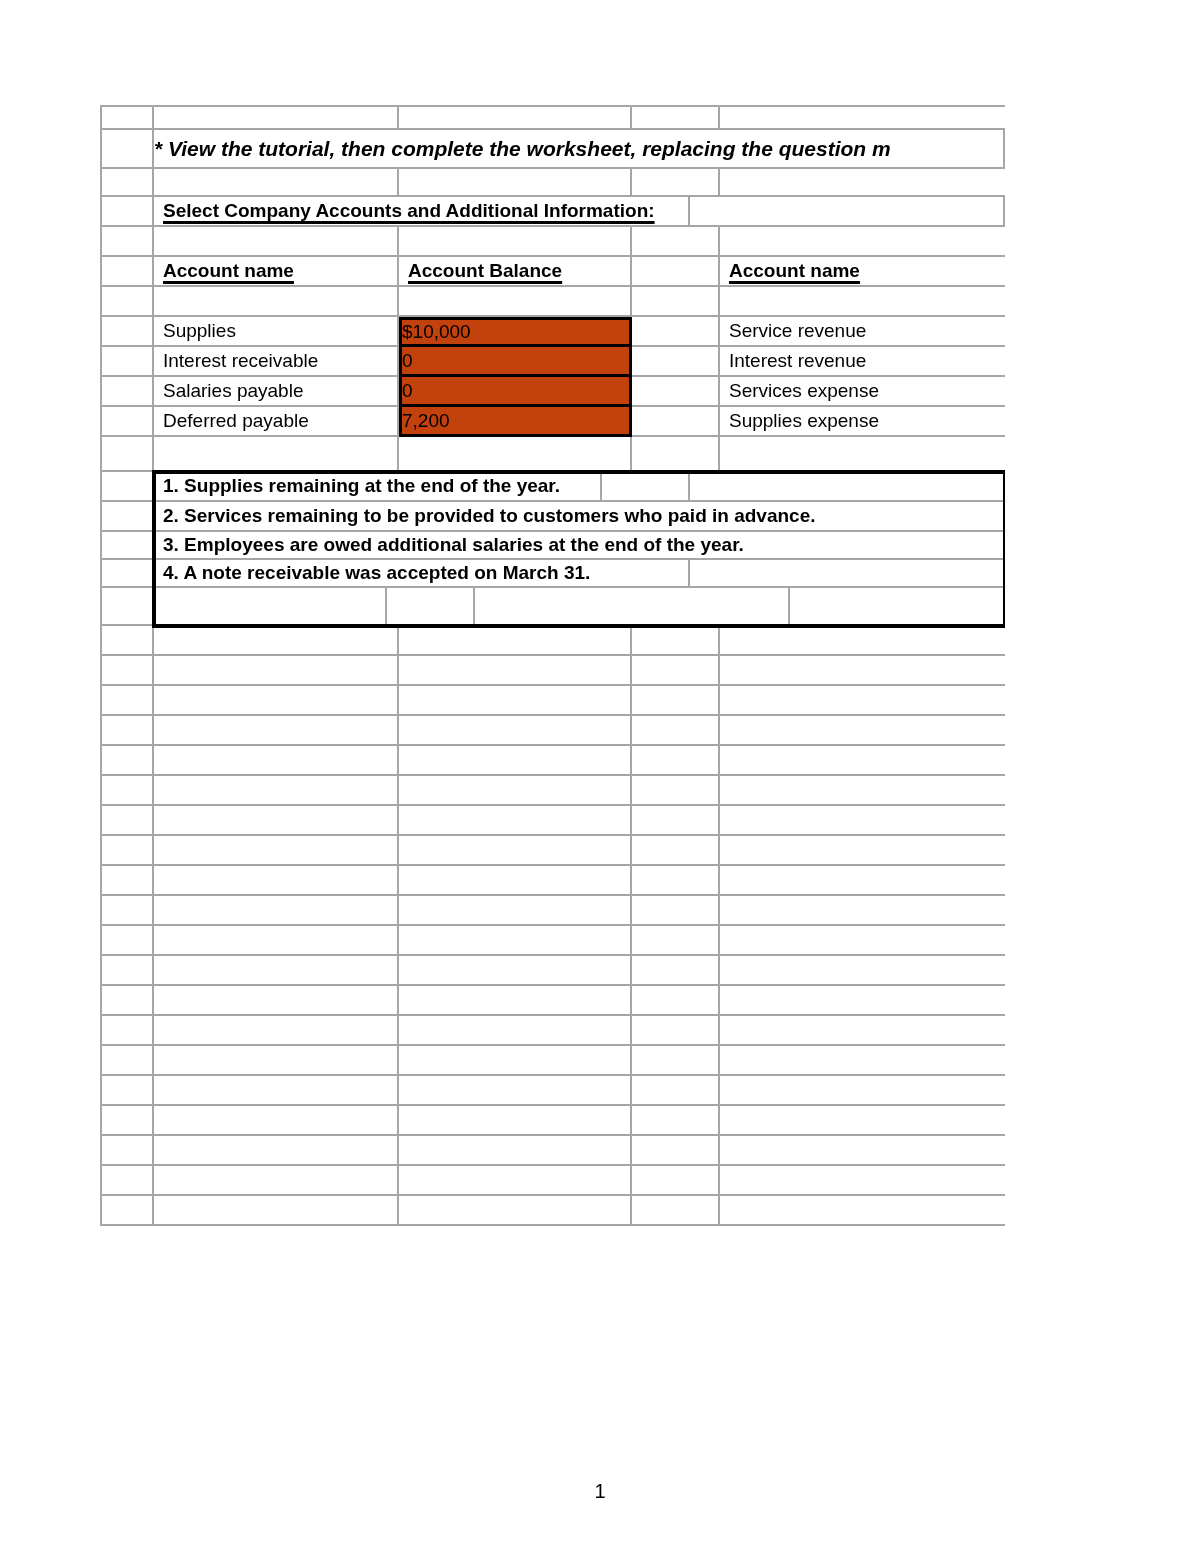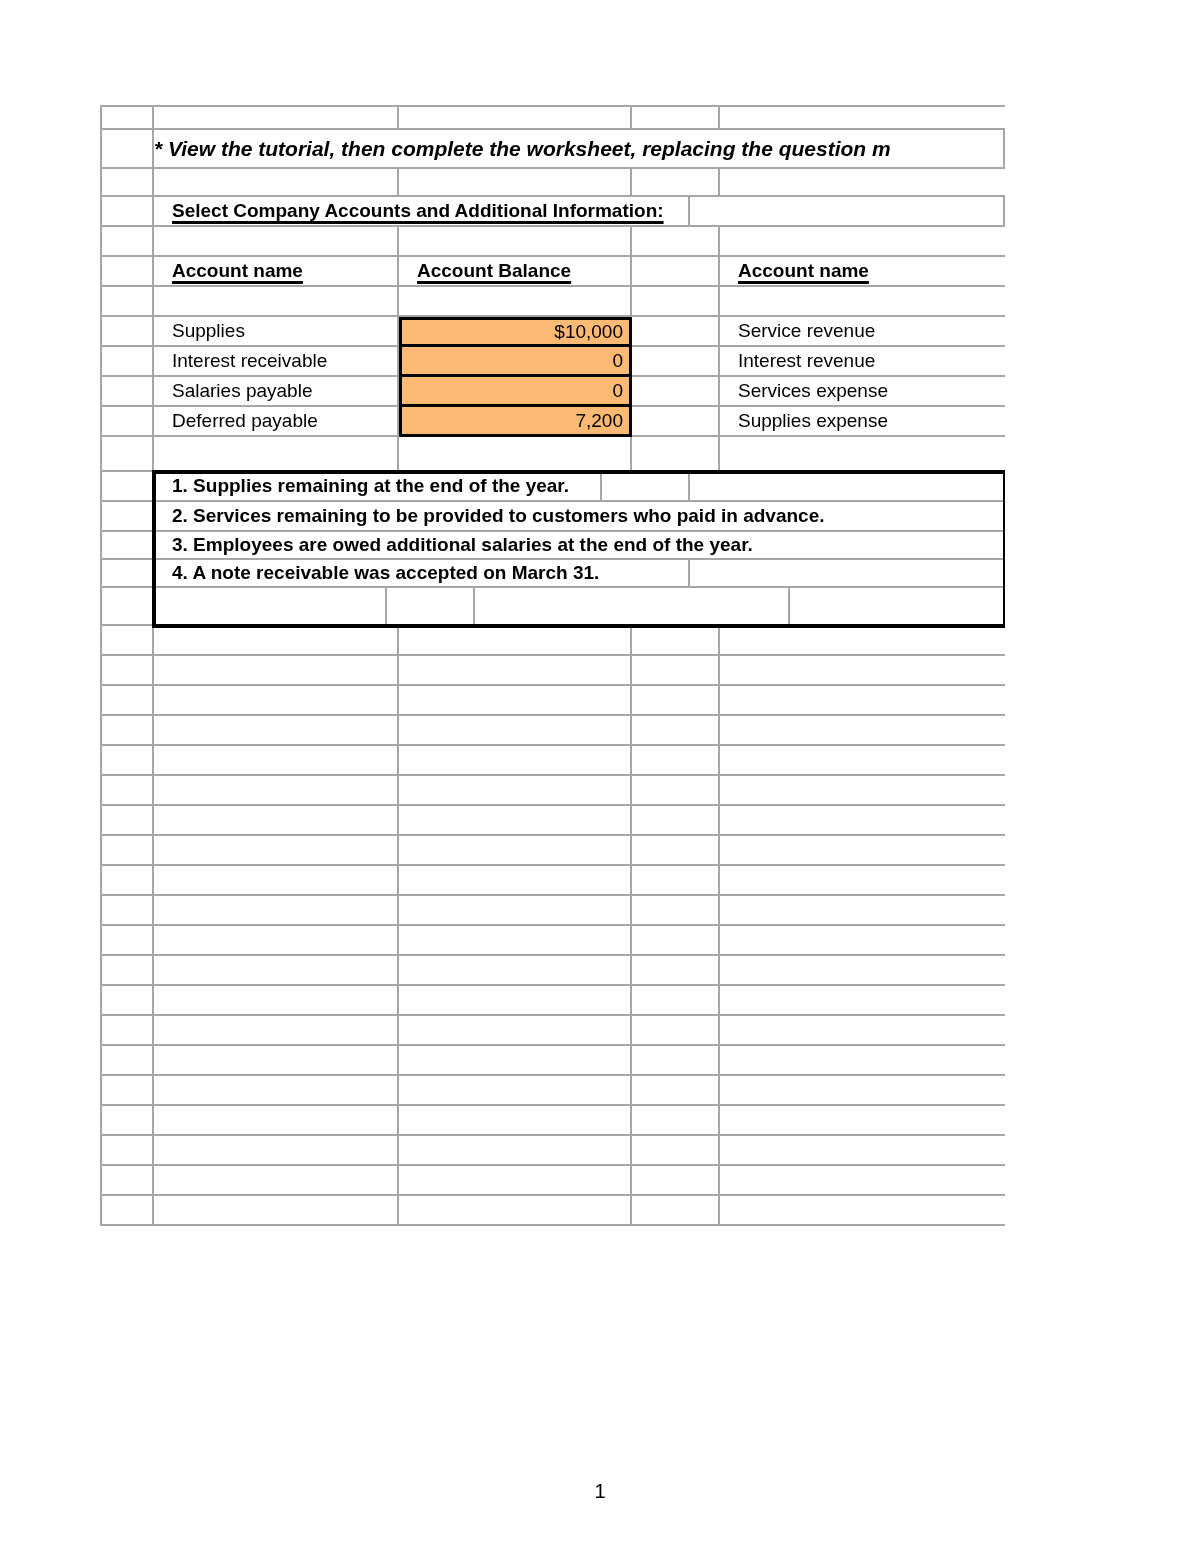--- a/index.html
+++ b/index.html
@@ -29,26 +29,26 @@
   .cg{width:52px}
   .ca{width:245px}
   .cb{width:233px}
   .cc{width:88px}
   .cd{width:315px}
   .m448{width:448px}
   .m536{width:536px}
   .m851{width:851px}
   .h23{height:23px}.h28{height:28px}.h30{height:30px}
   .h35{height:35px}.h38{height:38px}.h39{height:39px}
-  .t{font-size:19px;padding-left:18px;white-space:nowrap;}
+  .t{font-size:19px;padding-left:9px;white-space:nowrap;}
   .b{font-weight:bold;}
   .u{text-decoration:underline;text-decoration-thickness:2.5px;text-underline-offset:4px;}
   .title-t{font-size:21px;font-weight:bold;font-style:italic;white-space:nowrap;}
   .clip{overflow:hidden;}
-  .input{background:#fdba74;border:3px solid #000;justify-content:flex-end;}
+  .input{background:#c2410c;border:3px solid #000;justify-content:flex-start;}
   .input .val{font-size:19px;padding-right:6px;white-space:nowrap;}
   .nt{border-top:none;}
   .blackR{border-right:4px solid #000;}
   .indent{padding-left:34px;}
   .notes-border{
     position:absolute;left:50px;top:363px;width:855px;height:158px;
     border:4px solid #000;box-sizing:border-box;
     pointer-events:none;z-index:5;
   }
   .pagenum{

